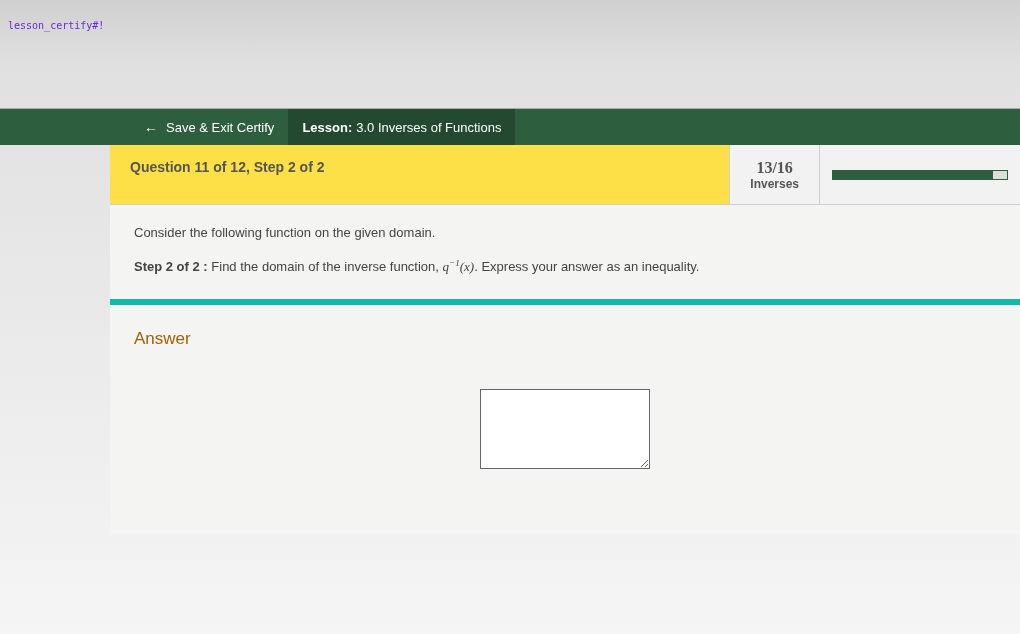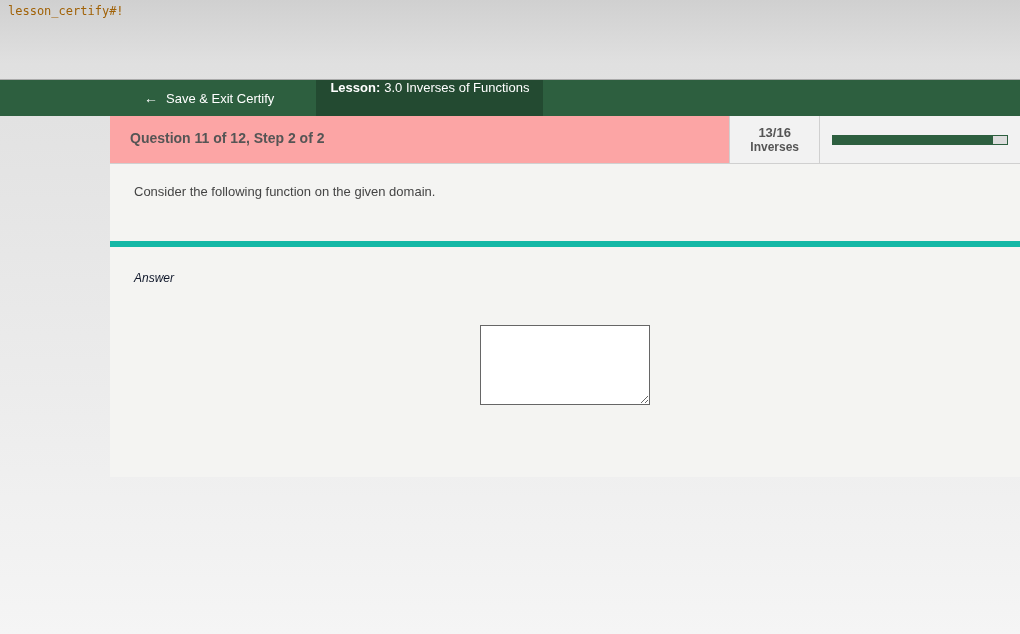--- a/index.html
+++ b/index.html
@@ -9,23 +9,23 @@
     }
     body {
       font-family: Arial, Helvetica, sans-serif;
       background: linear-gradient(to bottom, #d0d0d0 0%, #e0e0e0 10%, #f5f5f5 100%);
       width: 1020px;
       height: 634px;
       overflow: hidden;
       position: relative;
     }
     .url-bar {
-      color: #a16207;
-      font-size: 12px;
-      padding: 4px 8px;
+      color: #6d28d9;
+      font-size: 10px;
+      padding: 20px 8px;
       font-family: monospace;
     }
     .spacer-top {
       height: 58px;
       border-bottom: 1px solid #aaa;
     }
     .green-bar {
       background: #2d5f3f;
       height: 36px;
       display: flex;
@@ -44,39 +44,38 @@
     }
     .arrow-back {
       margin-right: 8px;
       font-size: 14px;
     }
     .lesson-label {
       padding: 0 14px;
       background: #234a31;
       height: 100%;
       display: flex;
-      align-items: flex-start;
-      font-weight: bold;
-      margin-left: 28px;
+      align-items: center;
+      font-weight: bold;
     }
     .lesson-title {
       font-weight: normal;
       margin-left: 4px;
     }
     .content-area {
       margin-left: 110px;
       margin-right: 0;
       background: #f0f0f0;
     }
     .question-header {
       display: flex;
       align-items: stretch;
       border-bottom: 1px solid #d0d0d0;
-      background: #fca5a5;
-      height: 48px;
+      background: #fde047;
+      height: 60px;
     }
     .question-label {
       flex: 1;
       padding: 14px 20px;
       font-size: 14px;
       font-weight: bold;
       color: #555;
     }
     .score-box {
       border-left: 1px solid #d0d0d0;
@@ -85,21 +84,22 @@
       text-align: center;
       font-size: 12px;
       font-weight: bold;
       color: #555;
       display: flex;
       flex-direction: column;
       justify-content: center;
       background: #f2f2f2;
     }
     .score-num {
-      font-size: 13px;
+      font-size: 16px;
+      font-family: Liberation Serif, serif;
     }
     .progress-container {
       width: 200px;
       display: flex;
       align-items: center;
       padding: 0 12px;
       background: #f2f2f2;
     }
     .progress-bar {
       width: 100%;
@@ -138,24 +138,23 @@
     .step-text .math {
       font-family: 'Times New Roman', serif;
       font-style: italic;
     }
     .answer-section {
       padding: 24px;
       background: #f4f4f2;
       min-height: 230px;
     }
     .answer-label {
-      font-size: 12px;
-      color: #0f172a;
+      font-size: 17px;
+      color: #a16207;
       margin-bottom: 40px;
-      font-style: italic;
     }
     .answer-input-wrap {
       display: flex;
       justify-content: center;
     }
     .answer-input {
       width: 170px;
       height: 80px;
       border: 1px solid #666;
       background: #fff;
@@ -192,20 +191,24 @@
     </div>
     <div class="progress-container">
       <div class="progress-bar">
         <div class="progress-fill" style="width:92%"></div>
       </div>
     </div>
   </div>
 
   <div class="question-body">
     <div class="prompt-text">Consider the following function on the given domain.</div>
+    <div class="step-text">
+      <span class="step-label">Step 2 of 2 :</span>
+      <span>Find the domain of the inverse function, </span><span class="math" id="step-math-el">q<sup>−1</sup>(x)</span><span>. Express your answer as an inequality.</span>
+    </div>
   </div>
 
   <div class="answer-section">
     <div class="answer-label">Answer</div>
     <div class="answer-input-wrap">
       <textarea class="answer-input" value="" style=""></textarea>
     </div>
   </div>
 
 </div>

